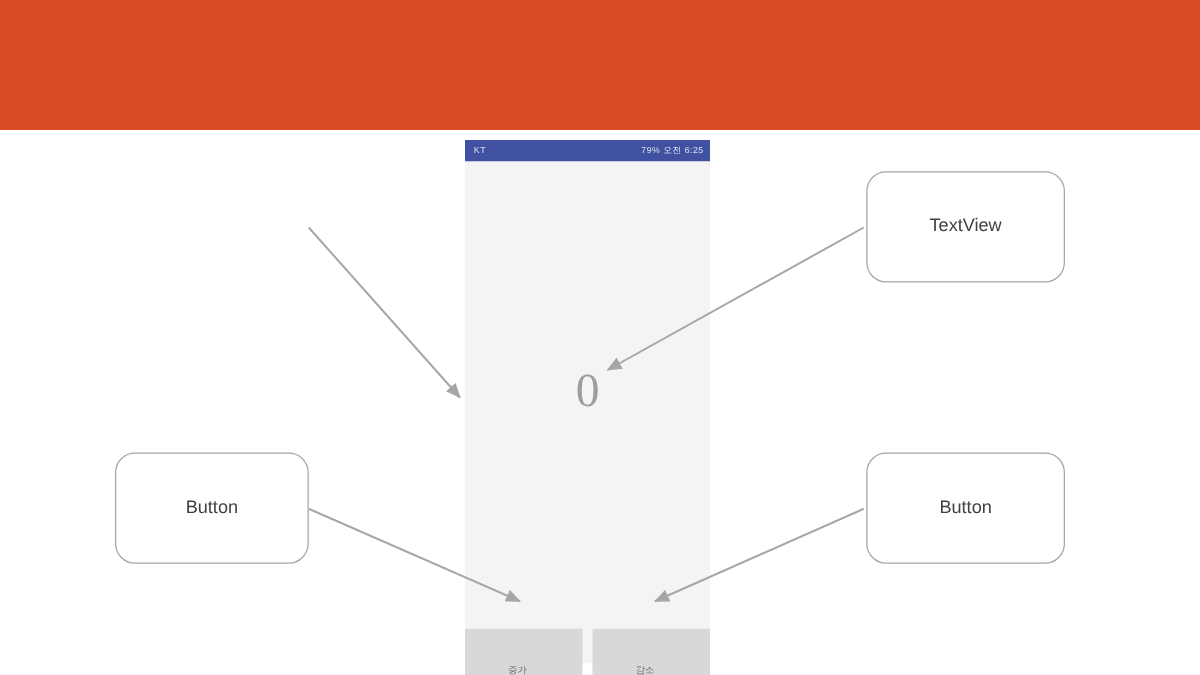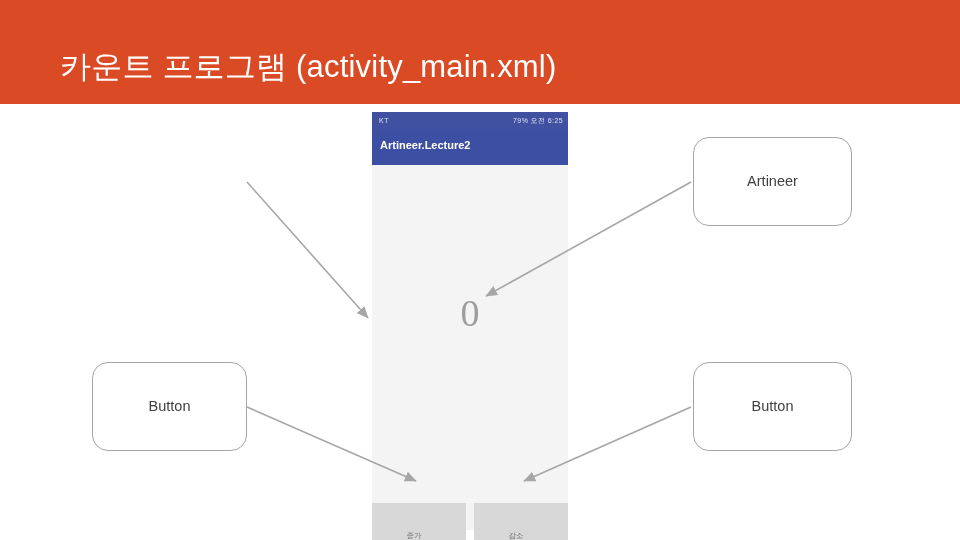--- a/index.html
+++ b/index.html
@@ -170,45 +170,41 @@
     height: 540px;
     pointer-events: none;
   }
 </style>
 </head>
 <body>
 
 <div class="slide">
 
   <div class="header-band"></div>
-  <div class="header-title">카운트 프로그램 (activity_main.xml)</div>
 
   <div class="phone">
     <div class="phone-statusbar">
       <span class="status-left">KT</span>
       <span class="status-right">79% 오전 6:25</span>
-    </div>
-    <div class="phone-appbar">
-      <div class="phone-appbar-title">Artineer.Lecture2</div>
     </div>
     <div class="phone-body">
       <div class="count-value">0</div>
       <div class="btn-row">
         <div class="phone-btn left">
           <span>증가</span>
         </div>
         <div class="phone-btn right">
           <span>감소</span>
         </div>
       </div>
     </div>
   </div>
 
   <div class="callout callout-textview">
-    <div class="label">Artineer</div>
+    <div class="label">TextView</div>
   </div>
   <div class="callout callout-button-left">
     <div class="label">Button</div>
   </div>
   <div class="callout callout-button-right">
     <div class="label">Button</div>
   </div>
 
   <svg class="arrows" viewBox="0 0 960 540">
     <defs>

